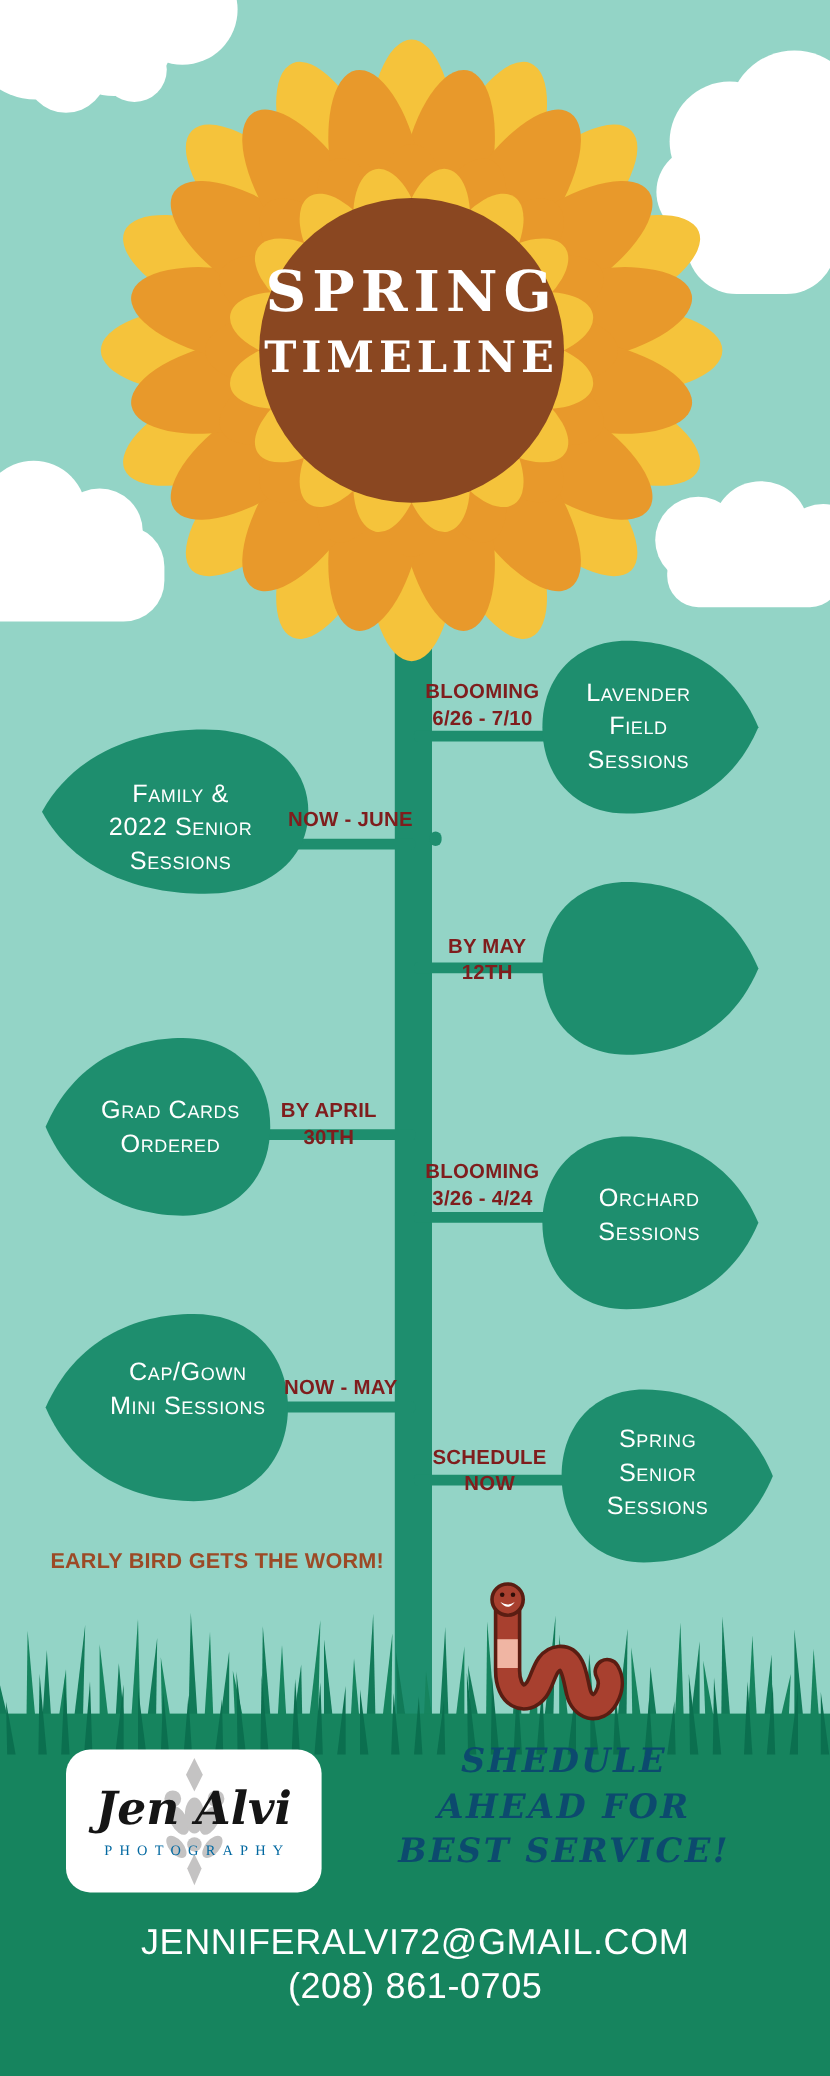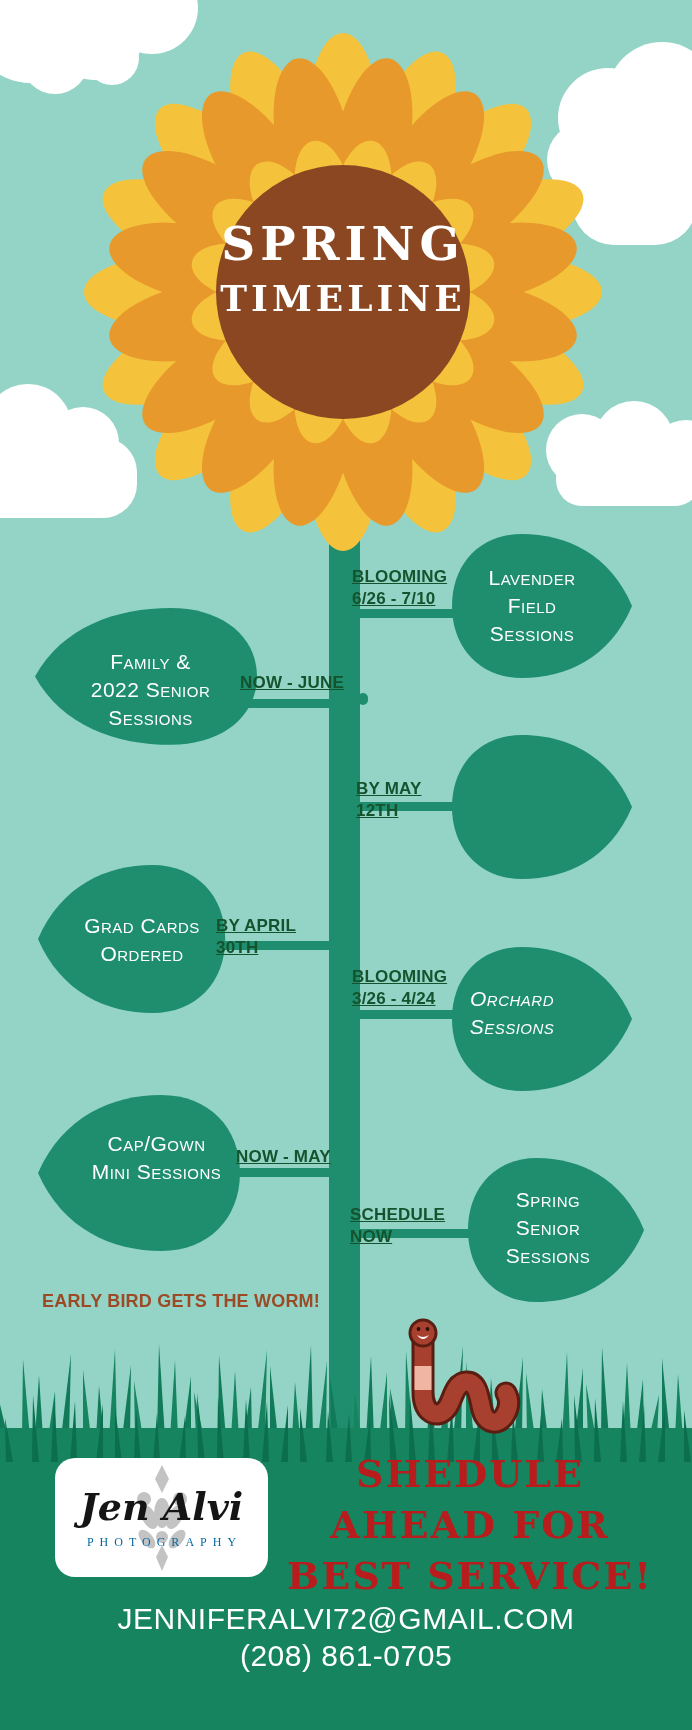--- a/index.html
+++ b/index.html
@@ -7,27 +7,27 @@
           font-family:"Liberation Sans",sans-serif;}
   .poster svg.art{position:absolute;left:0;top:0;}
   .ovl{position:absolute;white-space:pre-line;}
   .title-line{left:93px;width:500px;text-align:center;color:#ffffff;
               font-family:"DejaVu Serif",serif;font-weight:700;}
   .title-spring{top:216px;font-size:47px;letter-spacing:5px;}
   .title-timeline{top:277px;font-size:36px;letter-spacing:4px;}
   .leaf-text{display:flex;align-items:center;justify-content:center;text-align:center;
              color:#ffffff;font:400 21px/1.32 "Liberation Sans",sans-serif;
              font-variant:small-caps;letter-spacing:.5px;}
-  .date-label{color:#14532d;font:700 17px/1.28 "Liberation Sans",sans-serif;
-              letter-spacing:.2px;text-decoration:underline;}
+  .date-label{color:#7f1d1d;font:700 17px/1.28 "Liberation Sans",sans-serif;
+              text-align:center;letter-spacing:.2px;}
   .tagline{left:31px;top:1291px;width:300px;text-align:center;color:#9c4a26;
            font:700 18px/1.2 "Liberation Sans",sans-serif;letter-spacing:.2px;}
-  .footer-headline{left:250px;top:1449px;width:440px;text-align:center;color:#b91c1c;
-                   font-family:"DejaVu Serif",serif;font-weight:700;font-size:38px;
-                   line-height:1.34;letter-spacing:2px;}
+  .footer-headline{left:250px;top:1449px;width:440px;text-align:center;color:#0c4a6e;
+                   font-family:"DejaVu Serif",serif;font-weight:700;font-size:28px;
+                   line-height:1.34;letter-spacing:2px;font-style:italic;}
   .contact{left:0;width:692px;text-align:center;color:#ffffff;
            font:400 30px/1.2 "Liberation Sans",sans-serif;letter-spacing:.5px;}
   .contact.email{top:1601px;}
   .contact.phone{top:1638px;}
   .logo-box{left:55px;top:1458px;width:213px;height:119px;background:#ffffff;
             display:flex;flex-direction:column;align-items:center;justify-content:center;border-radius:20px;}
   .logo-orn{position:absolute;left:50%;top:50%;transform:translate(-50%,-50%);}
   .logo-name{position:relative;z-index:2;font:italic 700 38px/1 "DejaVu Serif",serif;
              color:#151515;margin-top:2px;}
   .logo-photo{position:relative;z-index:2;font:400 12px "Liberation Serif",serif;
@@ -265,21 +265,21 @@
   <div class="ovl title-line title-timeline">TIMELINE</div>
 
   <div class="ovl leaf-text" style="left:452px;top:548px;width:160px;height:116px;">Lavender
 Field
 Sessions</div>
   <div class="ovl leaf-text" style="left:58px;top:632px;width:185px;height:116px;">Family &amp;
 2022 Senior
 Sessions</div>
   <div class="ovl leaf-text" style="left:62px;top:898px;width:160px;height:84px;">Grad Cards
 Ordered</div>
-  <div class="ovl leaf-text" style="left:432px;top:958px;width:160px;height:110px;font-style:italic;">Orchard
+  <div class="ovl leaf-text" style="left:461px;top:958px;width:160px;height:110px;">Orchard
 Sessions</div>
   <div class="ovl leaf-text" style="left:64px;top:1118px;width:185px;height:80px;">Cap/Gown
 Mini Sessions</div>
   <div class="ovl leaf-text" style="left:468px;top:1172px;width:160px;height:112px;">Spring
 Senior
 Sessions</div>
 
   <div class="ovl date-label" style="left:352px;top:566px;width:100px;">BLOOMING
 6/26 - 7/10</div>
   <div class="ovl date-label" style="left:240px;top:672px;width:104px;">NOW - JUNE</div>

